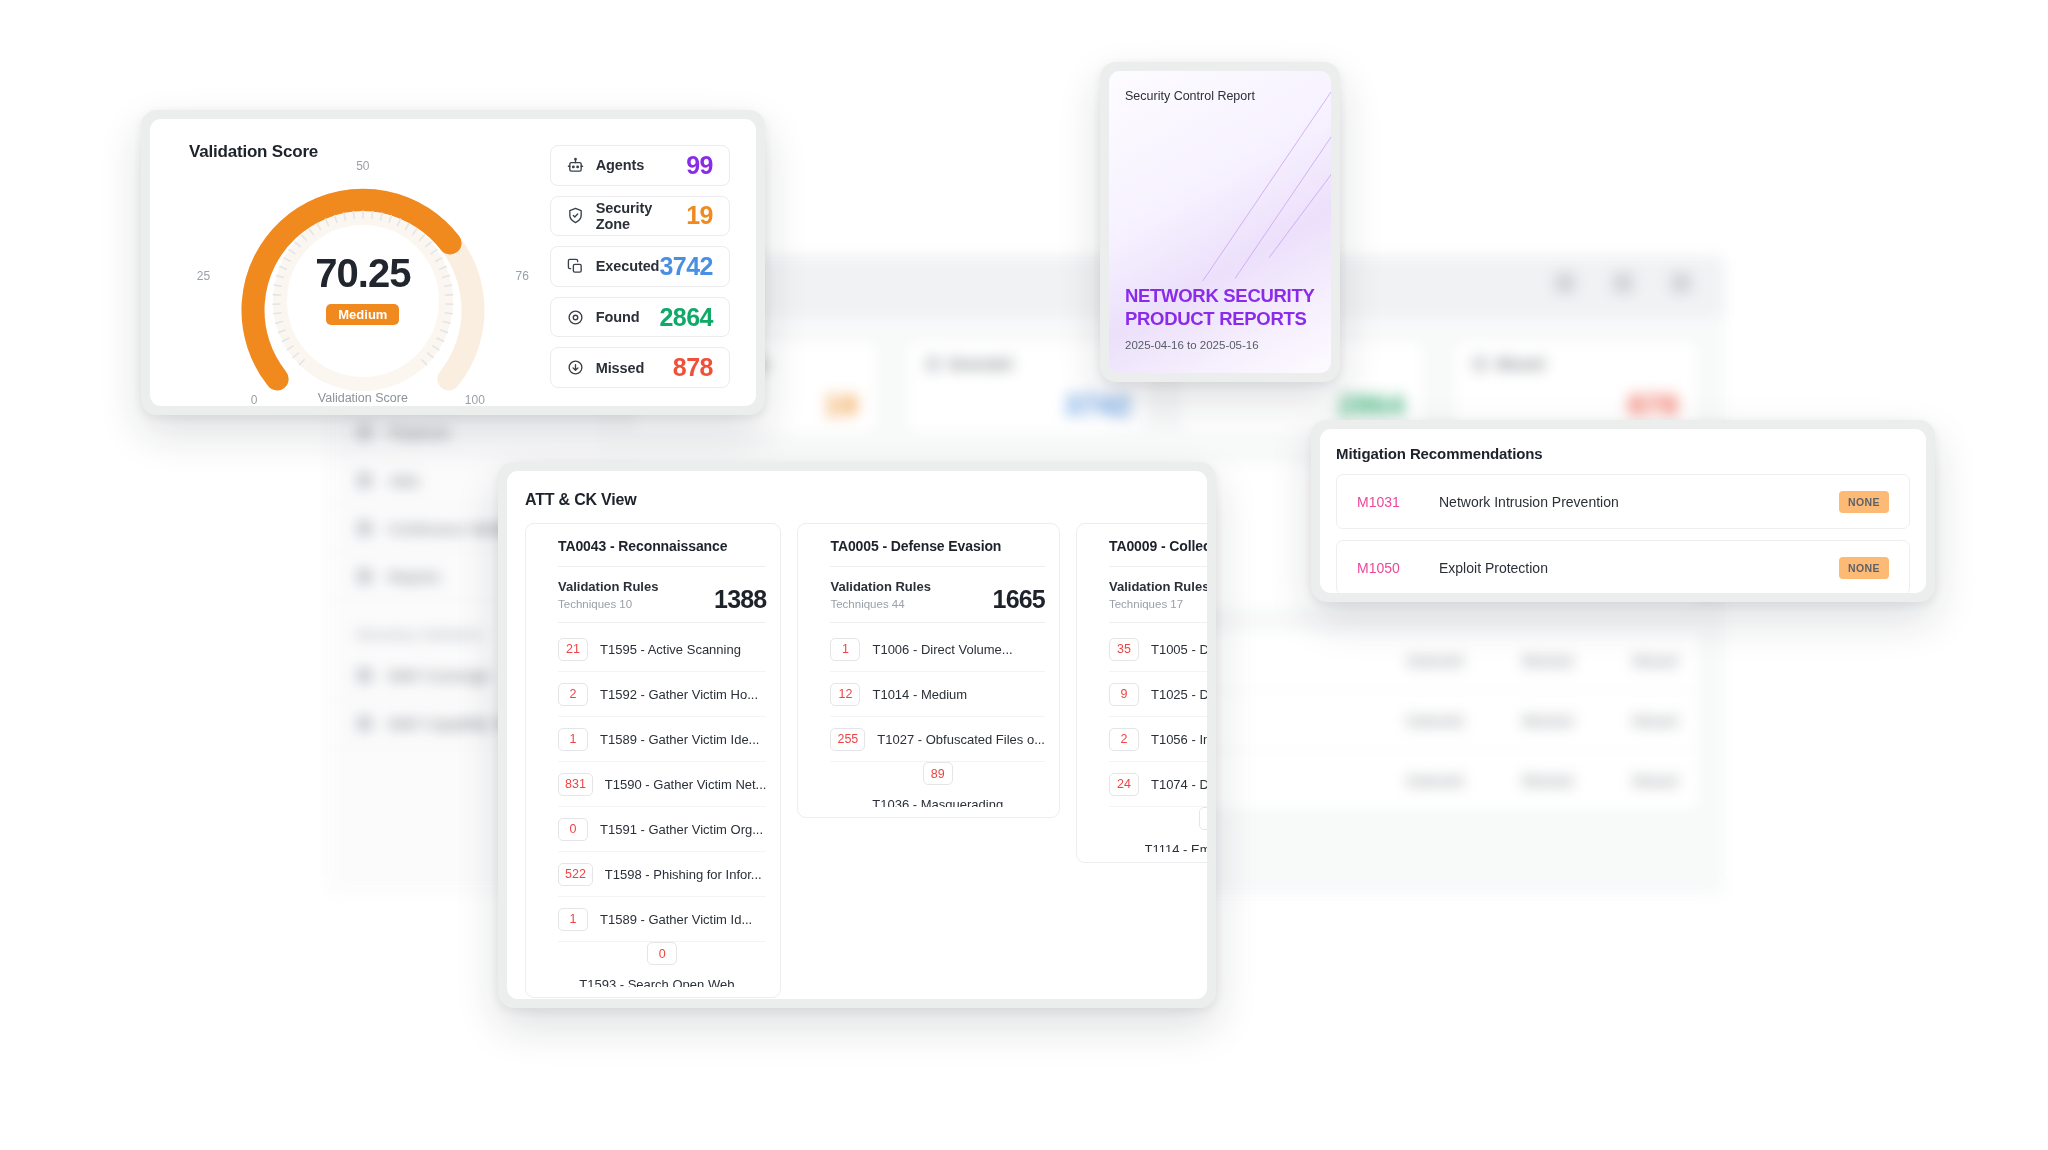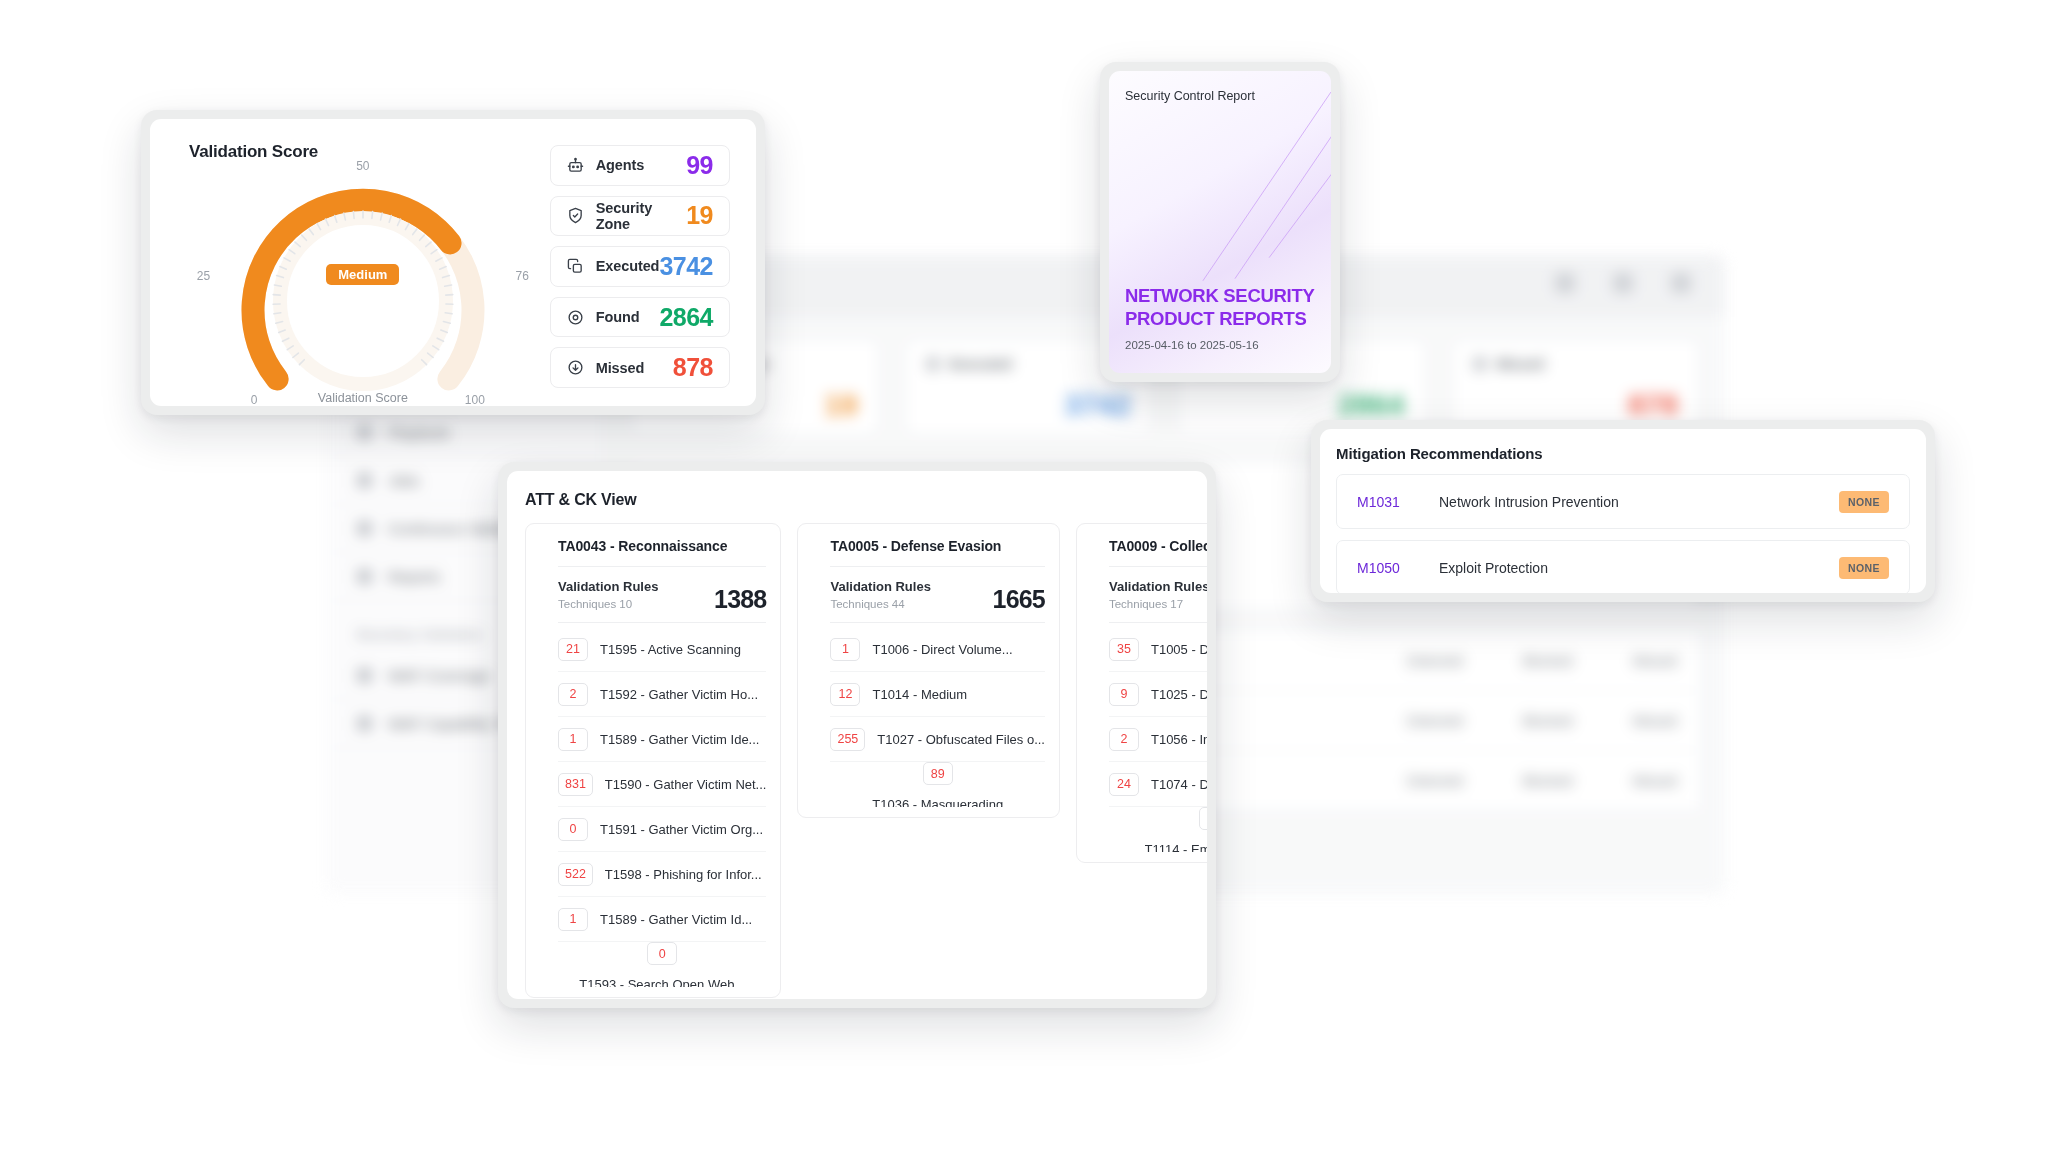--- a/index.html
+++ b/index.html
@@ -239,21 +239,21 @@
   .mitig-title {
     font-size: 15px; font-weight: 700; color: #1d222b;
     letter-spacing: -.1px; margin-bottom: 12px;
   }
   .mitig-row {
     height: 55px; border: 1px solid #eceef0; border-radius: 7px;
     display: flex; align-items: center; padding: 0 20px; margin-bottom: 11px;
     background: #fff;
   }
   .mitig-row:last-child { margin-bottom: 0; }
-  .mitig-id   { font-size: 14px; color: #6d28d9; width: 82px; flex: none; }
+  .mitig-id   { font-size: 14px; color: #ec4899; width: 82px; flex: none; }
   .mitig-name { font-size: 14px; color: #2b3038; }
   .mitig-badge {
     margin-left: auto; background: #fdba74; color: #5c626a;
     font-size: 10.5px; font-weight: 700; letter-spacing: .4px;
     padding: 5px 9px; border-radius: 4px;
   }
 </style>
 </head>
 <body>
 
@@ -416,20 +416,21 @@
                 <line x1="257.2" y1="158.3" x2="250.4" y2="156.5"></line>
                 <line x1="254.3" y1="167.5" x2="247.8" y2="165.0"></line>
                 <line x1="250.5" y1="176.3" x2="244.2" y2="173.2"></line>
                 <line x1="245.7" y1="184.7" x2="239.8" y2="180.9"></line>
                 <line x1="240.1" y1="192.5" x2="234.6" y2="188.1"></line>
                 <line x1="233.6" y1="199.6" x2="228.7" y2="194.7"></line>
               </g>
           </svg>
 
           <div class="gauge-center">
+            <div class="gauge-value">70.25</div>
             <div class="gauge-badge">Medium</div>
           </div>
 
           <div class="gauge-tick tick-50">50</div>
           <div class="gauge-tick tick-25">25</div>
           <div class="gauge-tick tick-76">76</div>
           <div class="gauge-tick tick-0">0</div>
           <div class="gauge-tick tick-100">100</div>
           <div class="gauge-caption">Validation Score</div>
         </div>

